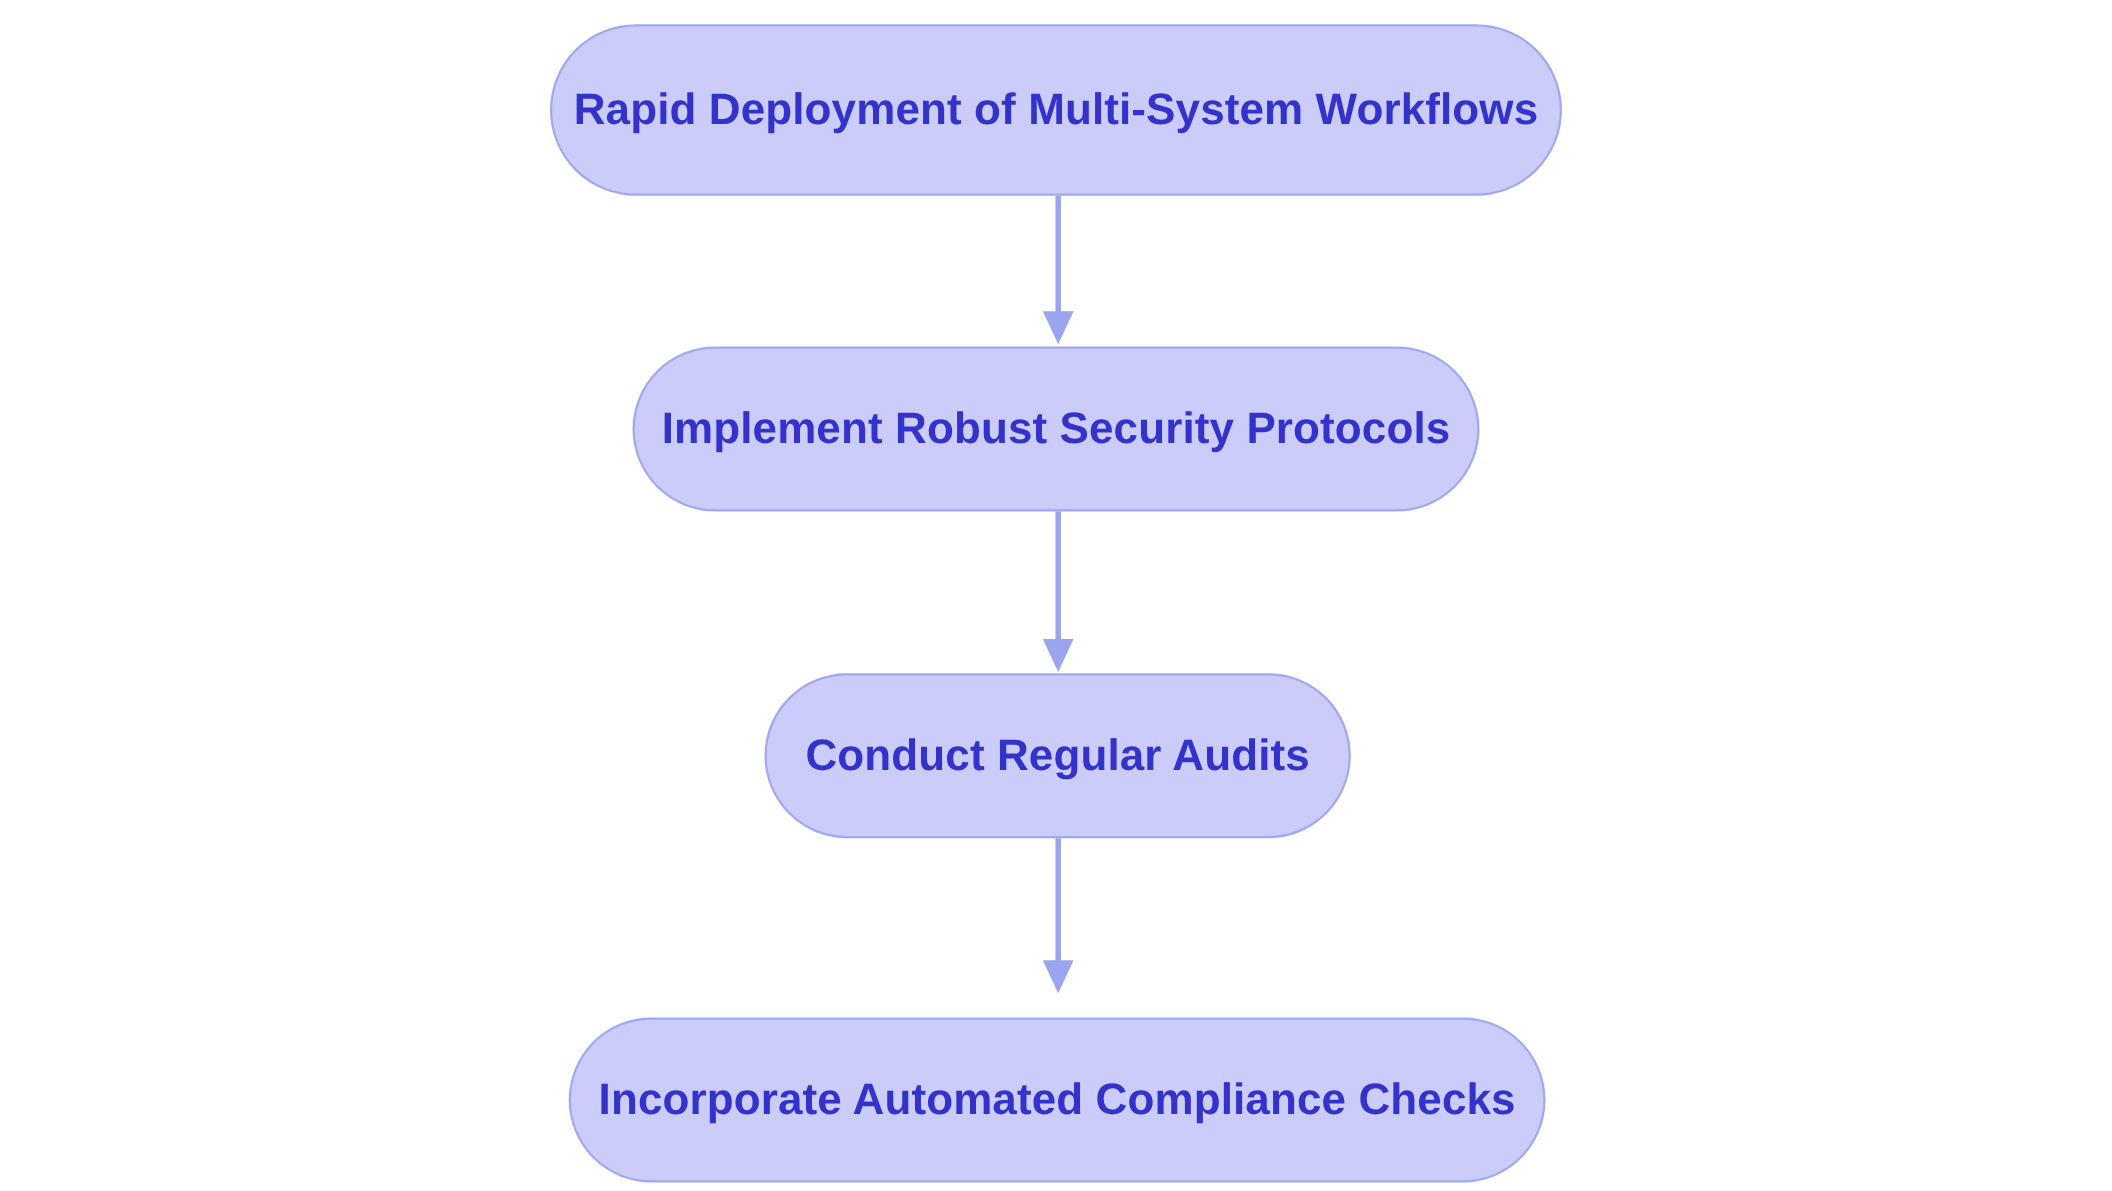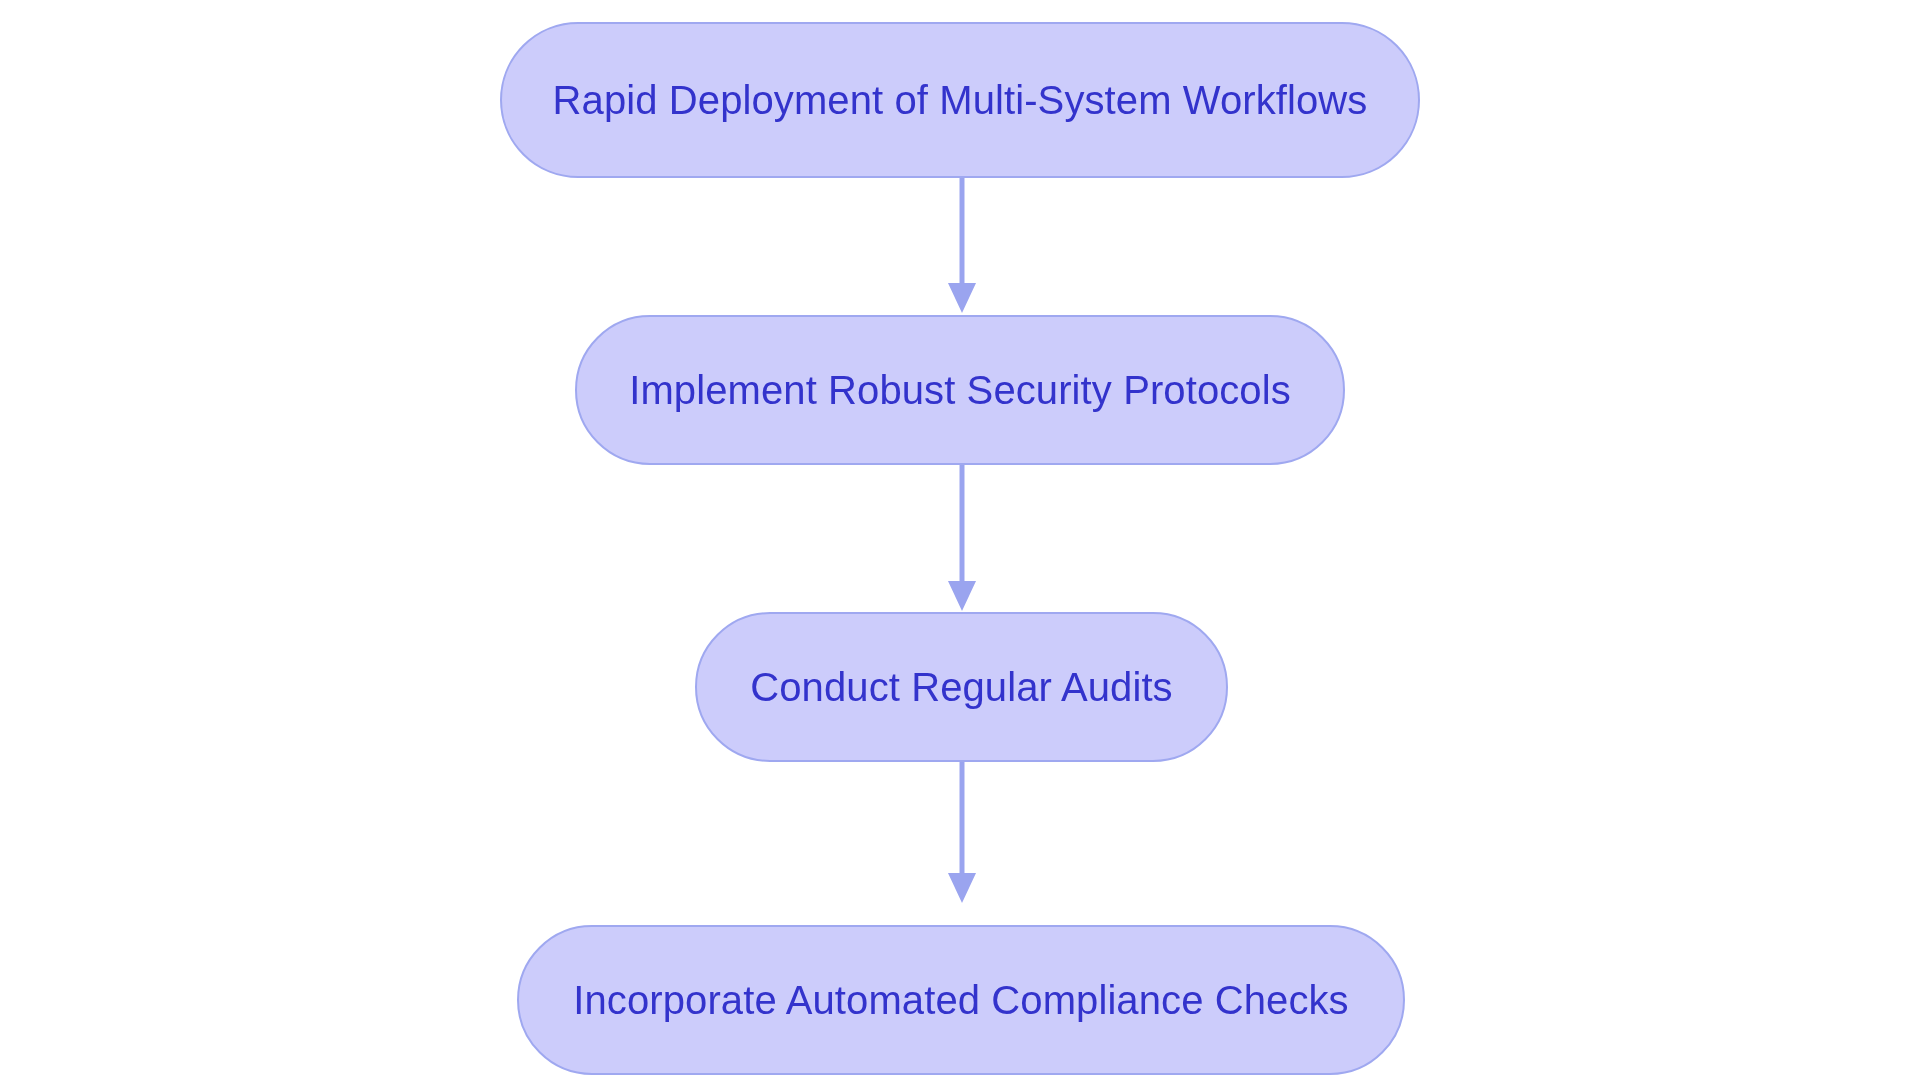--- a/index.html
+++ b/index.html
@@ -31,21 +31,21 @@
     justify-content: center;
     background: #ccccfb;
     border: 2px solid #9fa8f0;
     border-radius: 9999px;
     text-align: center;
   }
 
   .flow-node-label {
     color: #3333cc;
     font-size: 40px;
-    font-weight: 400;
+    font-weight: 700;
     line-height: 1.15;
     letter-spacing: 0.1px;
     white-space: nowrap;
     user-select: none;
   }
 
   
   #node-0 { left: 500px;  top: 22px;  width: 920px; height: 156px; }
   #node-1 { left: 575px;  top: 315px; width: 770px; height: 150px; }
   #node-2 { left: 695px;  top: 612px; width: 533px; height: 150px; }

